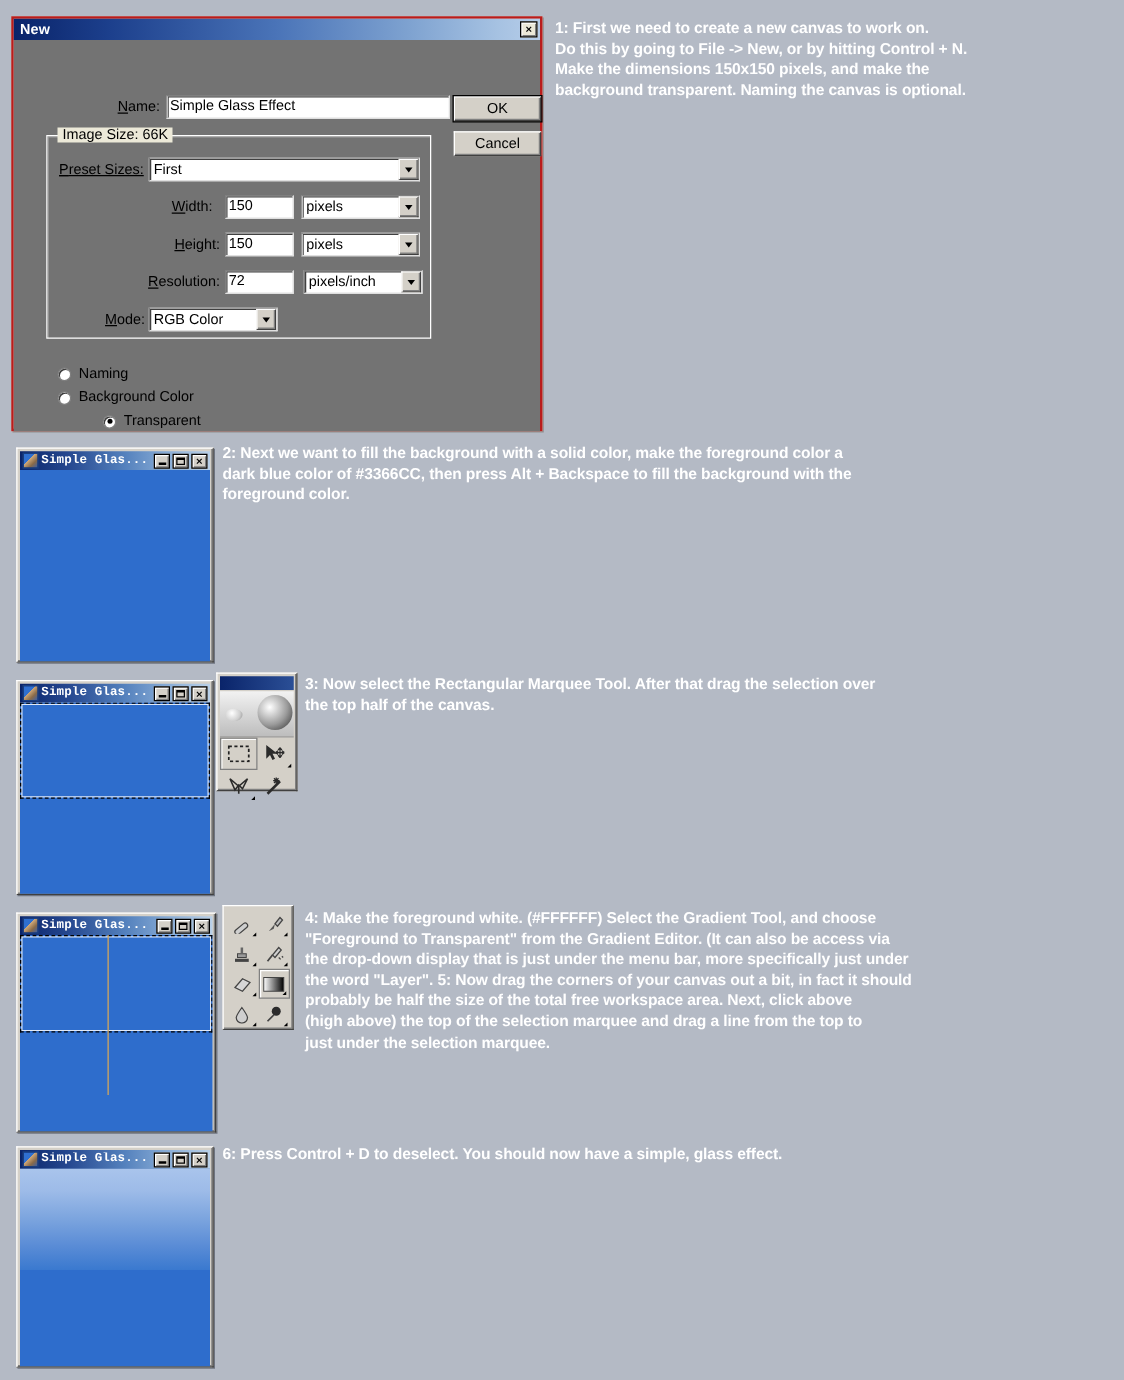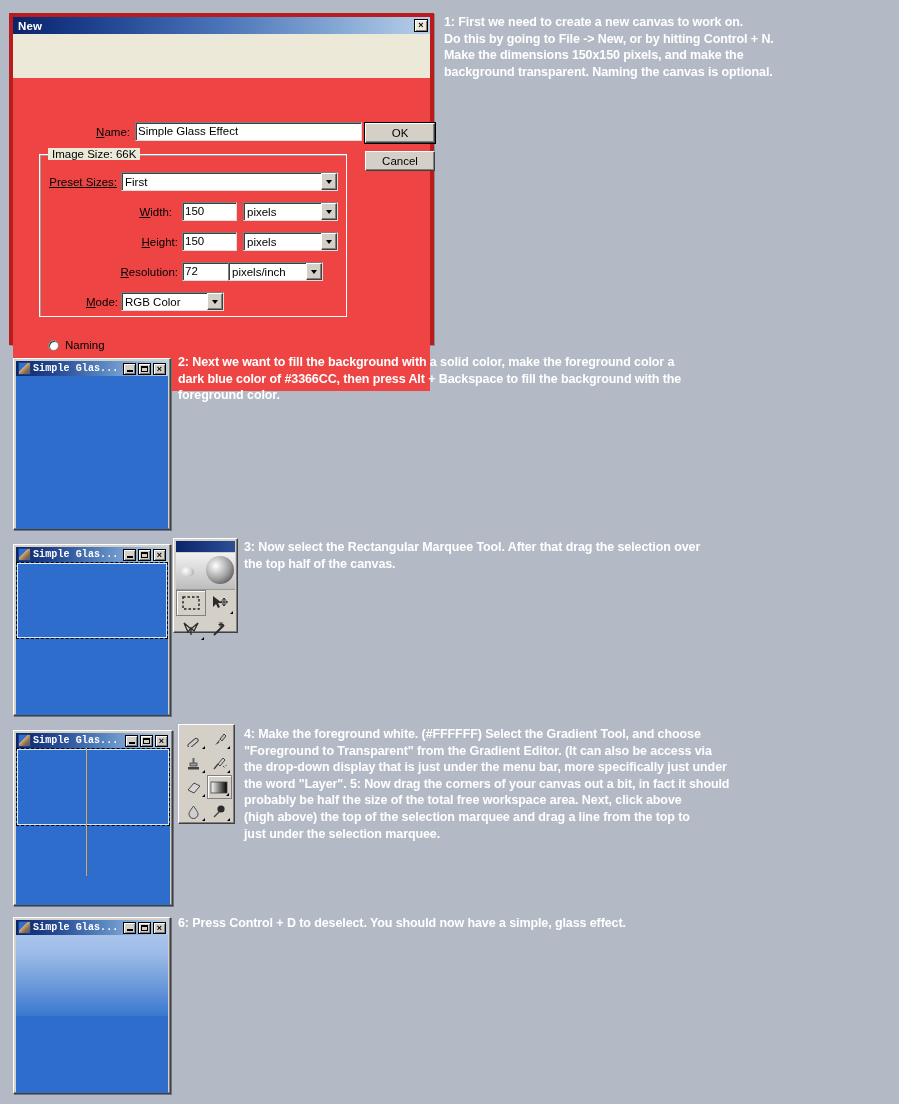--- a/index.html
+++ b/index.html
@@ -21,21 +21,21 @@
     line-height:16.6px;
     letter-spacing:-0.1px;
     white-space:pre-wrap;
   }
 
   
   .dialog{
     position:absolute;
     left:9px;top:13px;width:425px;height:332px;
     background:#ece9d8;
-    border:4px solid #b91c1c;
+    border:2px solid #b91c1c;
     box-shadow:1px 1px 0 #8d8d8d;
     box-sizing:border-box;
   }
   .dlg-titlebar{
     height:17px;
     background:linear-gradient(to right,#0a246a 0%,#1c3f8c 18%,#4a74b8 50%,#7ea2d0 75%,#a6c2e2 92%,#b6cde9 100%);
     display:flex;align-items:center;
     padding:0 2px 0 5px;
   }
   .dlg-title{
@@ -48,21 +48,21 @@
     background:#ece9d8;
     border:1px solid #000;
     border-right-color:#000;border-bottom-color:#000;
     box-shadow:inset 1px 1px 0 #fff, inset -1px -1px 0 #7f7f7f;
     font-size:9px;line-height:11px;text-align:center;
     font-family:"Liberation Sans", sans-serif;
     font-weight:bold;color:#000;
     cursor:pointer;
     box-sizing:border-box;
   }
-  .dlg-body{position:relative;height:313px;background:#ef4444;margin-top:44px;}
+  .dlg-body{position:relative;height:313px;background:#737373;}
 
   .fld-label{
     position:absolute;font-size:11.5px;color:#000;
     font-family:"Liberation Sans", sans-serif;
     text-align:right;
   }
   .fld-label u{text-decoration:underline;}
 
   .textbox{
     position:absolute;
@@ -308,21 +308,21 @@
     <div class="textbox" style="left:169px;top:154px;width:55px;height:19px;">150</div>
     <div class="combo" style="left:230px;top:154px;width:95px;height:19px;">
       <span class="cb-text">pixels</span>
       <span class="cb-arrow">
           <i class="tri-down"></i>
         </span>
     </div>
 
     <span class="fld-label" style="left:75px;top:188px;width:90px;"><u>R</u>esolution:</span>
     <div class="textbox" style="left:169px;top:184px;width:55px;height:19px;">72</div>
-    <div class="combo" style="left:215px;top:184px;width:95px;height:19px;">
+    <div class="combo" style="left:232px;top:184px;width:95px;height:19px;">
       <span class="cb-text">pixels/inch</span>
       <span class="cb-arrow">
           <i class="tri-down"></i>
         </span>
     </div>
 
     <span class="fld-label" style="left:60px;top:218px;width:45px;"><u>M</u>ode:</span>
     <div class="combo" style="left:108px;top:214px;width:103px;height:19px;">
       <span class="cb-text">RGB Color</span>
       <span class="cb-arrow">

